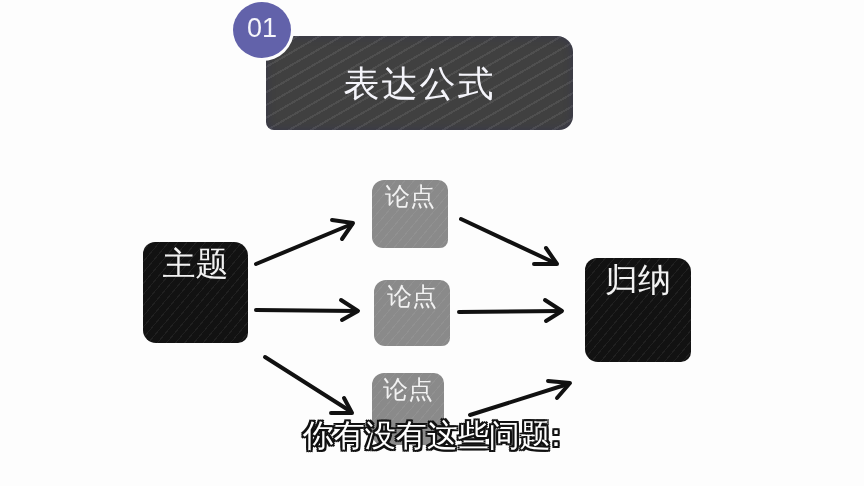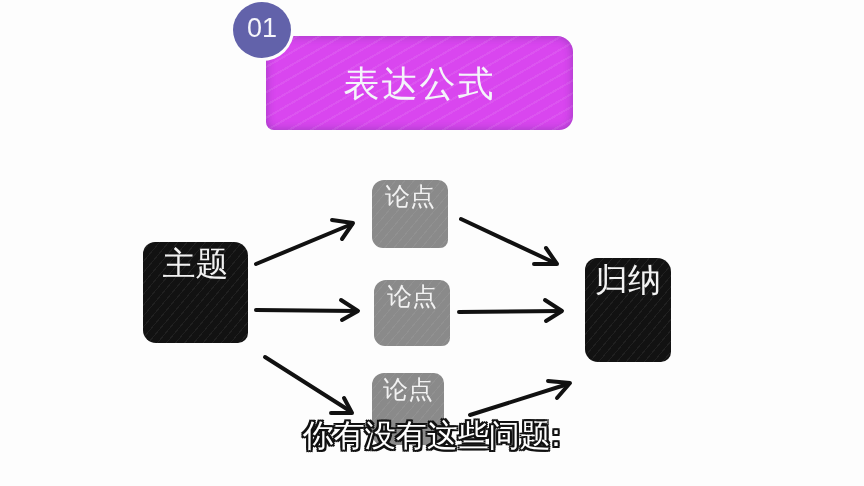--- a/index.html
+++ b/index.html
@@ -4,21 +4,21 @@
   <style>
     html, body { margin: 0; padding: 0; }
     body {
       width: 864px; height: 486px; overflow: hidden;
       background: #fdfdfd;
       position: relative;
       font-family: "DejaVu Sans", "Liberation Sans", sans-serif;
     }
     .banner {
       position: absolute; left: 266px; top: 36px; width: 307px; height: 94px;
-      background: #d946ef;
+      background: #404040;
       border-radius: 10px 16px 14px 8px;
       box-shadow: inset 0 0 10px rgba(40,40,100,0.35);
     }
     .banner::after {
       content: ""; position: absolute; inset: 0; border-radius: inherit;
       background: repeating-linear-gradient(-30deg, rgba(255,255,255,0.0) 0 9px, rgba(255,255,255,0.08) 9px 11px);
     }
     .banner-title {
       position: absolute; left: 0; right: 0; top: 24px; text-align: center;
       color: #f4f4fa; font-size: 36px; letter-spacing: 2px; font-weight: 300;
@@ -70,21 +70,21 @@
 <div class="box grey" style="left:372px; top:180px; width:76px; height:68px;">
   <span>论点</span>
 </div>
 <div class="box grey" style="left:374px; top:280px; width:76px; height:66px;">
   <span>论点</span>
 </div>
 <div class="box grey" style="left:372px; top:373px; width:72px; height:72px;">
   <span>论点</span>
 </div>
 
-<div class="box dark" style="left:585px; top:258px; width:86px; height:104px;">
+<div class="box dark" style="left:585px; top:258px; width:106px; height:104px;">
   <span>归纳</span>
 </div>
 
 <svg class="arrows" width="864" height="486" viewBox="0 0 864 486">
   <g fill="none" stroke="#111" stroke-width="4" stroke-linecap="round" stroke-linejoin="round">
     <g>
       <path d="M256 264 L352 224"></path>
       <path d="M332 220 L353 223 L342 239"></path>
     </g>
     <g>

